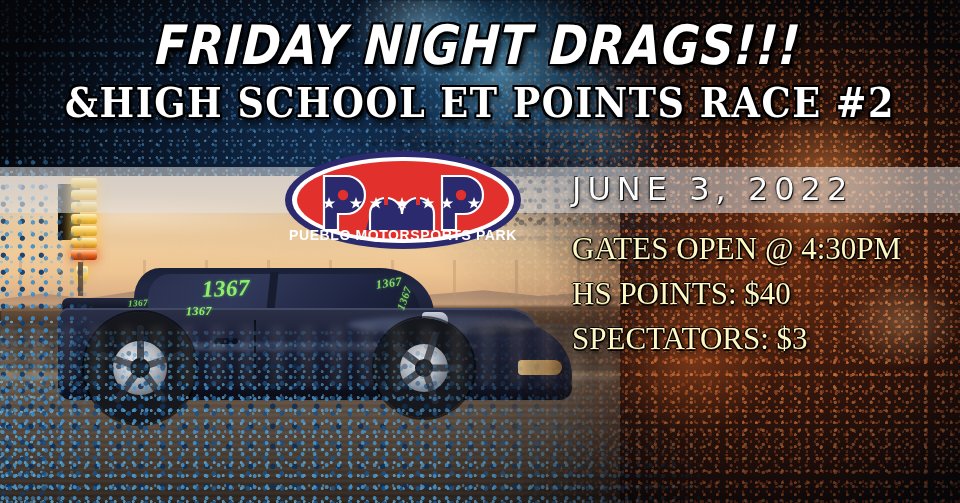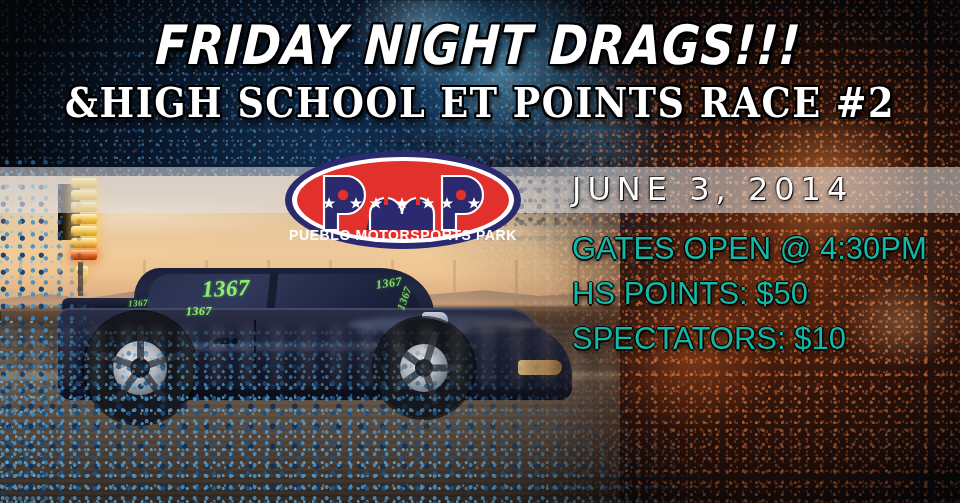--- a/index.html
+++ b/index.html
@@ -394,26 +394,26 @@
     letter-spacing: 6px;
     color:#fdfdfd;
     white-space:nowrap;
     text-shadow: 1px 1px 0 rgba(0,0,0,0.85), -1px -1px 0 rgba(0,0,0,0.6), 0 2px 4px rgba(0,0,0,0.7);
   }
   .info-list {
     position:absolute; left:572px; top:226px;
     margin:0; padding:0; list-style:none;
   }
   .info-list li {
-    font-family: Liberation Sans, sans-serif;
+    font-family: Liberation Serif, serif;
     font-weight: 400;
     font-size: 31px;
     line-height: 45px;
     letter-spacing: 0px;
-    color:#14b8a6;
+    color:#fef9c3;
     white-space:nowrap;
     text-shadow:
       1.5px 0 0 rgba(0,0,0,0.85), -1.5px 0 0 rgba(0,0,0,0.85),
       0 1.5px 0 rgba(0,0,0,0.85), 0 -1.5px 0 rgba(0,0,0,0.85),
       2px 3px 5px rgba(0,0,0,0.8);
   }
 </style>
 </head>
 <body>
 
@@ -545,21 +545,21 @@
         <polygon points="118,47 119.6,51.4 124.3,51.4 120.5,54.2 122,58.6 118,55.9 114,58.6 115.5,54.2 111.7,51.4 116.4,51.4"></polygon>
         <polygon points="144,47 145.6,51.4 150.3,51.4 146.5,54.2 148,58.6 144,55.9 140,58.6 141.5,54.2 137.7,51.4 142.4,51.4"></polygon>
         <polygon points="163,47 164.6,51.4 169.3,51.4 165.5,54.2 167,58.6 163,55.9 159,58.6 160.5,54.2 156.7,51.4 161.4,51.4"></polygon>
         <polygon points="190,47 191.6,51.4 196.3,51.4 192.5,54.2 194,58.6 190,55.9 186,58.6 187.5,54.2 183.7,51.4 188.4,51.4"></polygon>
       </g>
 
       <text x="119" y="90" text-anchor="middle" font-family="Liberation Sans, sans-serif" font-size="14" font-weight="700" letter-spacing="0.6" fill="#ffffff">PUEBLO MOTORSPORTS PARK</text>
     </svg>
   </div>
 
-  <div class="date-line">JUNE 3, 2014</div>
+  <div class="date-line">JUNE 3, 2022</div>
 
   <ul class="info-list">
     <li>GATES OPEN @ 4:30PM</li>
-    <li>HS POINTS: $50</li>
-    <li>SPECTATORS: $10</li>
+    <li>HS POINTS: $40</li>
+    <li>SPECTATORS: $3</li>
   </ul>
 
 </div>
 
 </body></html>

